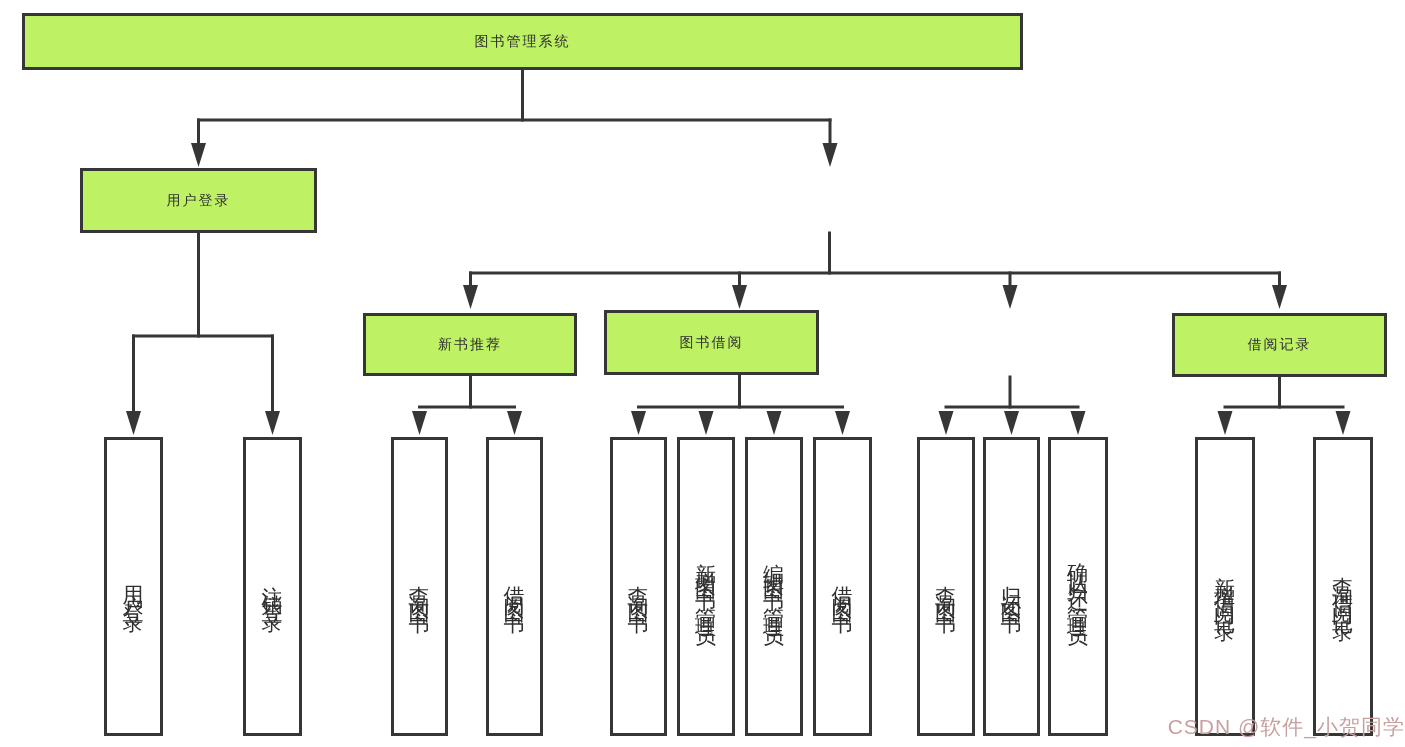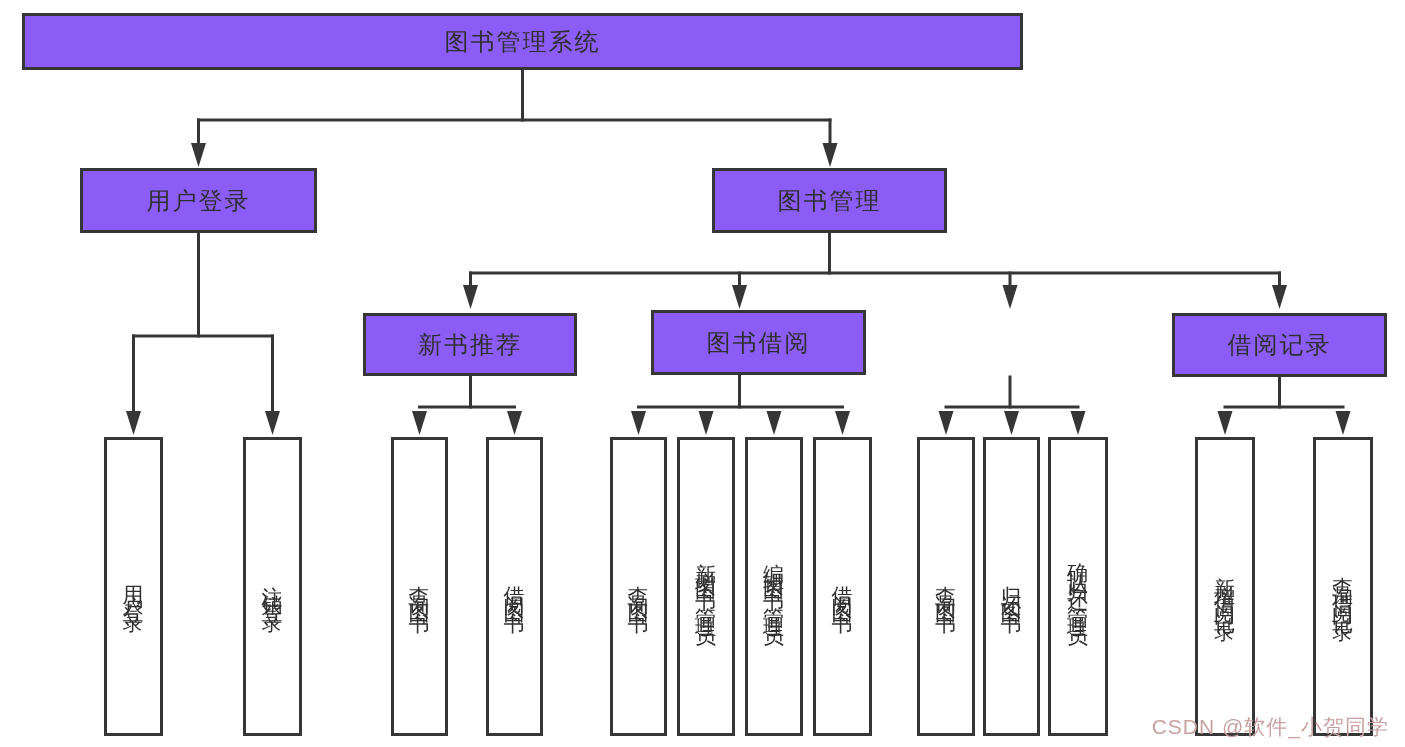--- a/index.html
+++ b/index.html
@@ -14,23 +14,23 @@
     position:relative;
     width:1405px;height:747px;
     background:var(--bg);
     overflow:hidden;
   }
   #wires{position:absolute;left:0;top:0;width:1405px;height:747px;}
   .hbox{
     position:absolute;
     box-sizing:border-box;
     border:3px solid var(--line);
-    background:#8b5cf6;
+    background:#bef264;
     display:flex;align-items:center;justify-content:center;
-    font-size:24px;color:var(--text);
+    font-size:14px;color:var(--text);
     letter-spacing:2px;
     z-index:2;
   }
   .vbox{
     position:absolute;
     box-sizing:border-box;
     border:3px solid var(--line);
     background:#fff;
     display:flex;align-items:center;justify-content:center;
     z-index:2;
@@ -39,21 +39,21 @@
     writing-mode:vertical-rl;
     text-orientation:mixed;
     font-size:21px;
     letter-spacing:9px;
     line-height:1;
     color:var(--text);
     white-space:nowrap;
   }
   .watermark{
     position:absolute;
-    right:16px;bottom:6px;
+    right:0;bottom:6px;
     font-size:21px;
     letter-spacing:1px;
     color:var(--wm);
     z-index:3;
     pointer-events:none;
   }
 </style>
 </head>
 <body>
 
@@ -117,28 +117,25 @@
     </g>
   </svg>
 
   <div class="hbox" style="left:22px;top:13px;width:1001px;height:57px;">
     <span>图书管理系统</span>
   </div>
 
   <div class="hbox" style="left:80px;top:168px;width:237px;height:65px;">
     <span>用户登录</span>
   </div>
-  <div class="hbox" style="left:712px;top:168px;width:235px;height:65px;">
-    <span>图书管理</span>
-  </div>
 
   <div class="hbox" style="left:363px;top:313px;width:214px;height:63px;">
     <span>新书推荐</span>
   </div>
-  <div class="hbox" style="left:651px;top:310px;width:215px;height:65px;">
+  <div class="hbox" style="left:604px;top:310px;width:215px;height:65px;">
     <span>图书借阅</span>
   </div>
   <div class="hbox" style="left:1172px;top:313px;width:215px;height:64px;">
     <span>借阅记录</span>
   </div>
 
   <div class="vbox" style="left:104px;top:437px;width:59px;height:299px;">
     <span>用户登录</span>
   </div>
   <div class="vbox" style="left:243px;top:437px;width:59px;height:299px;">

